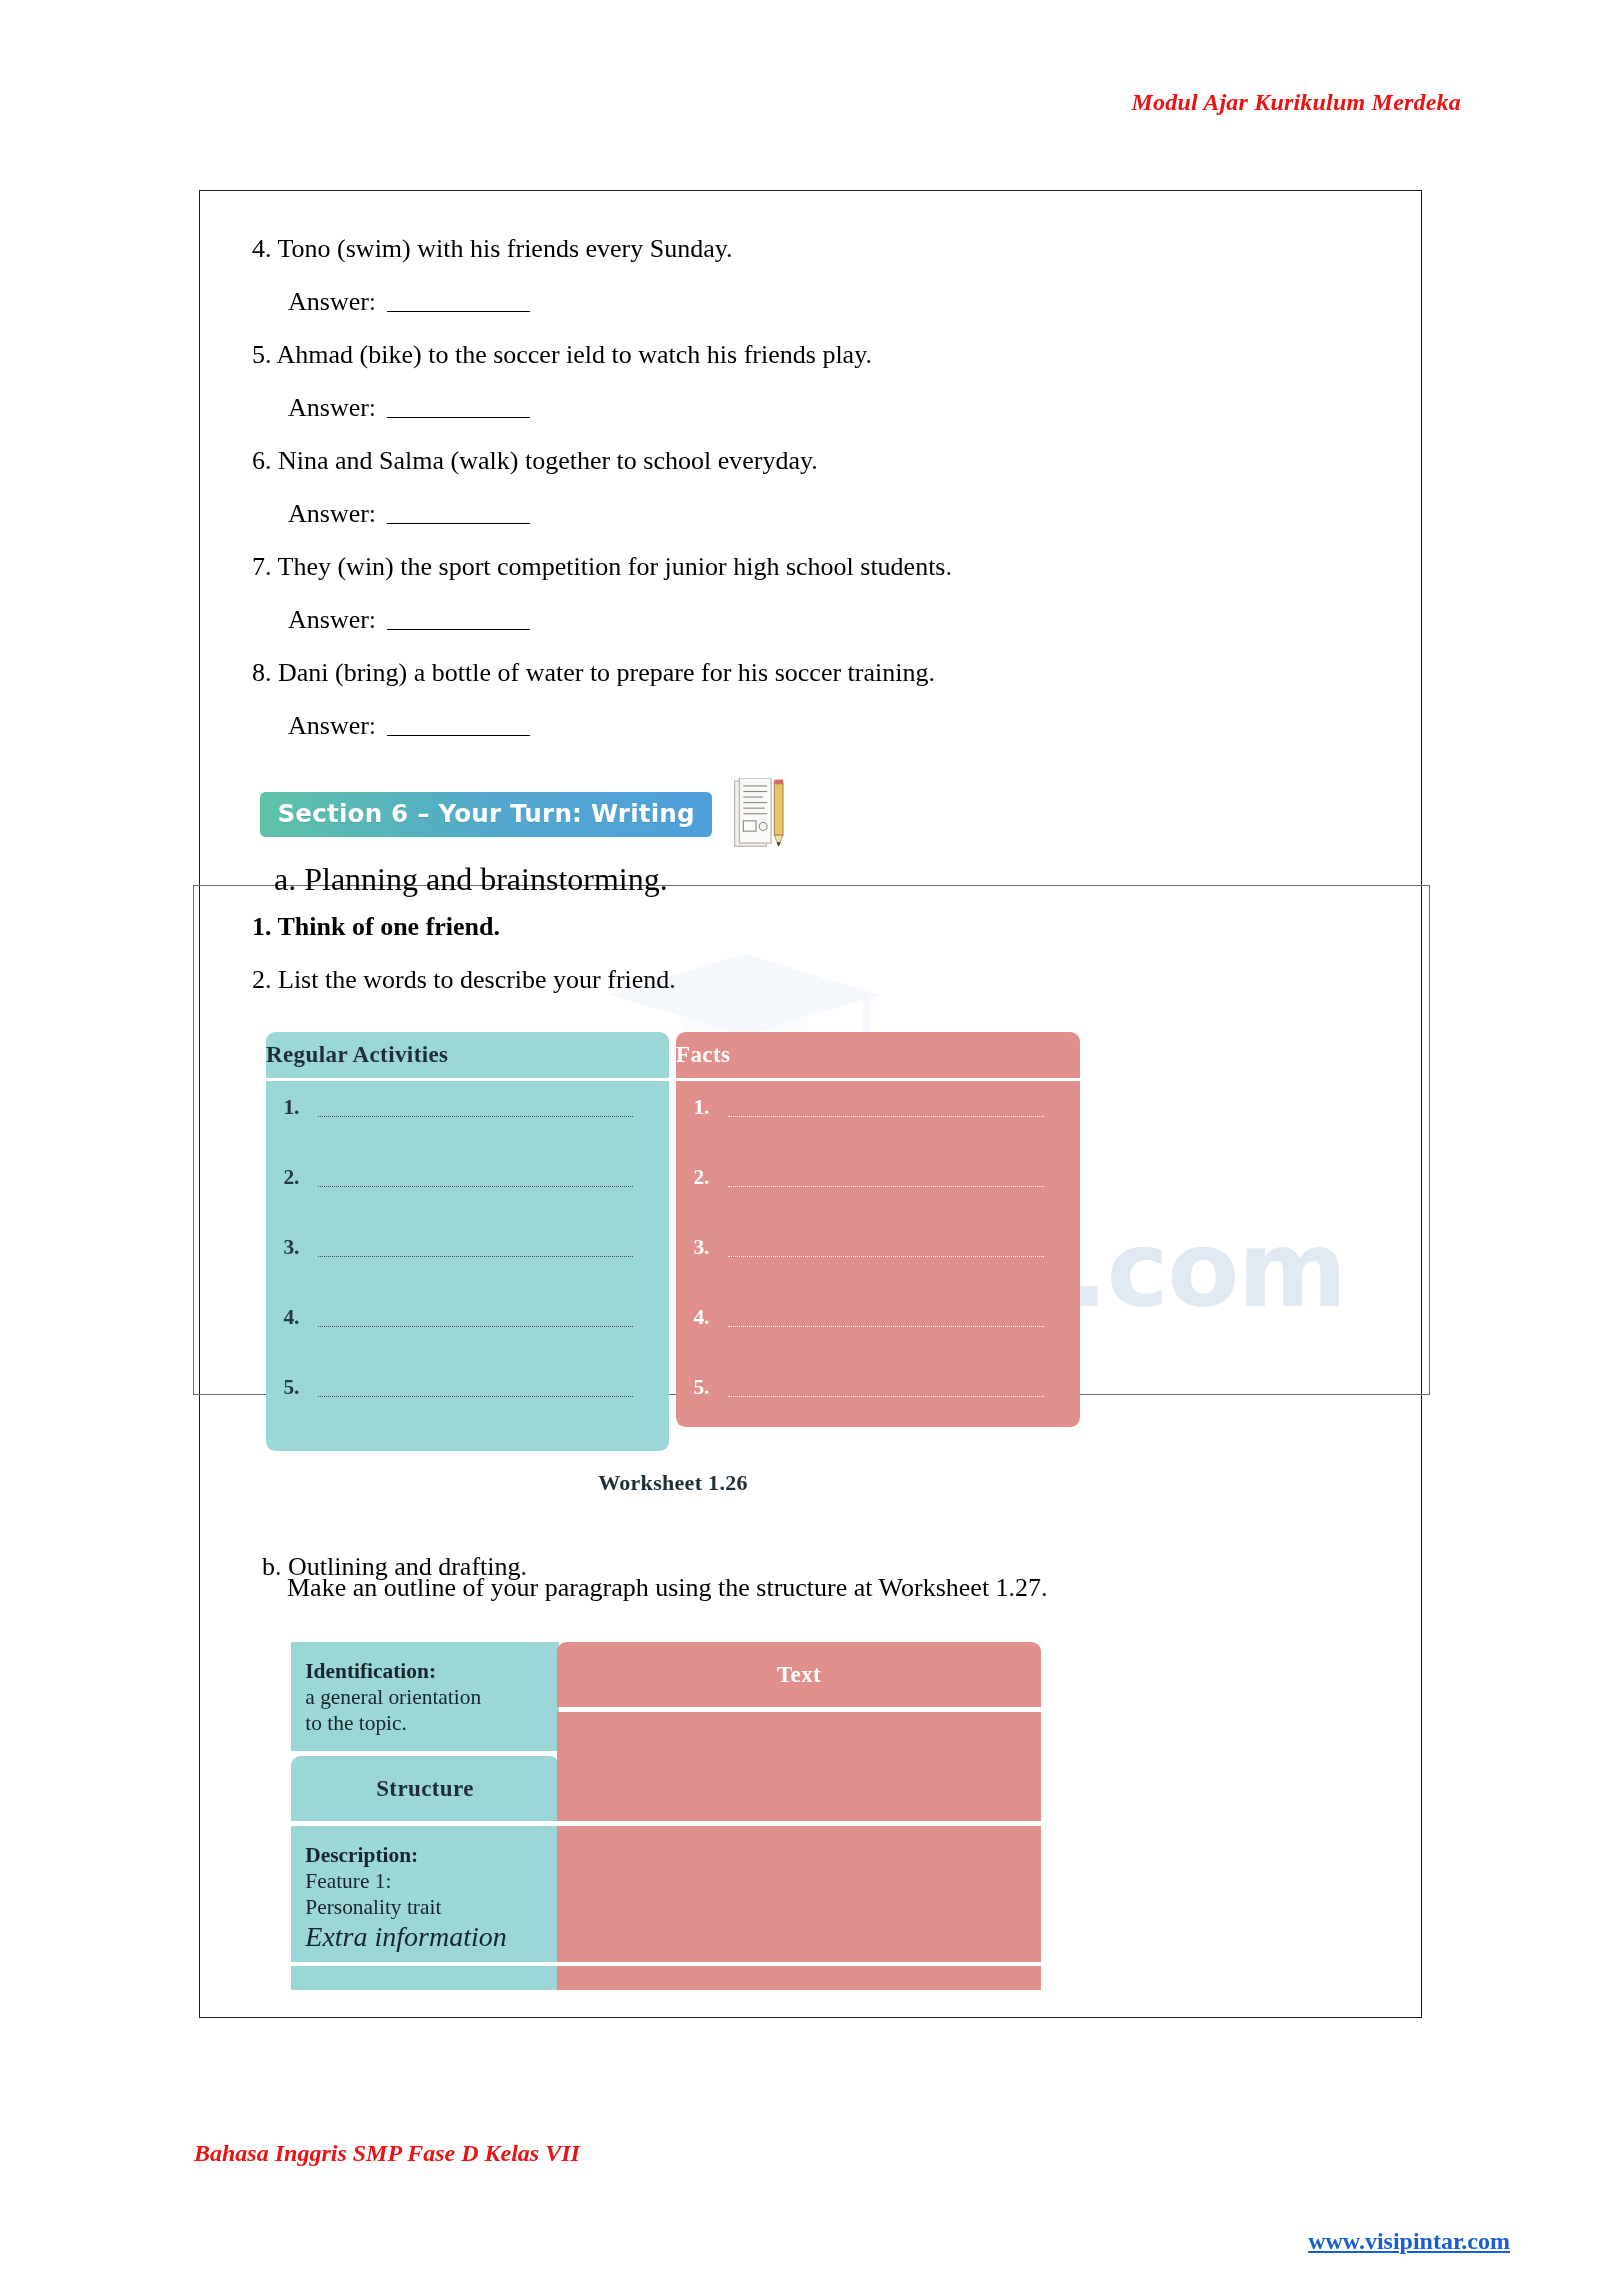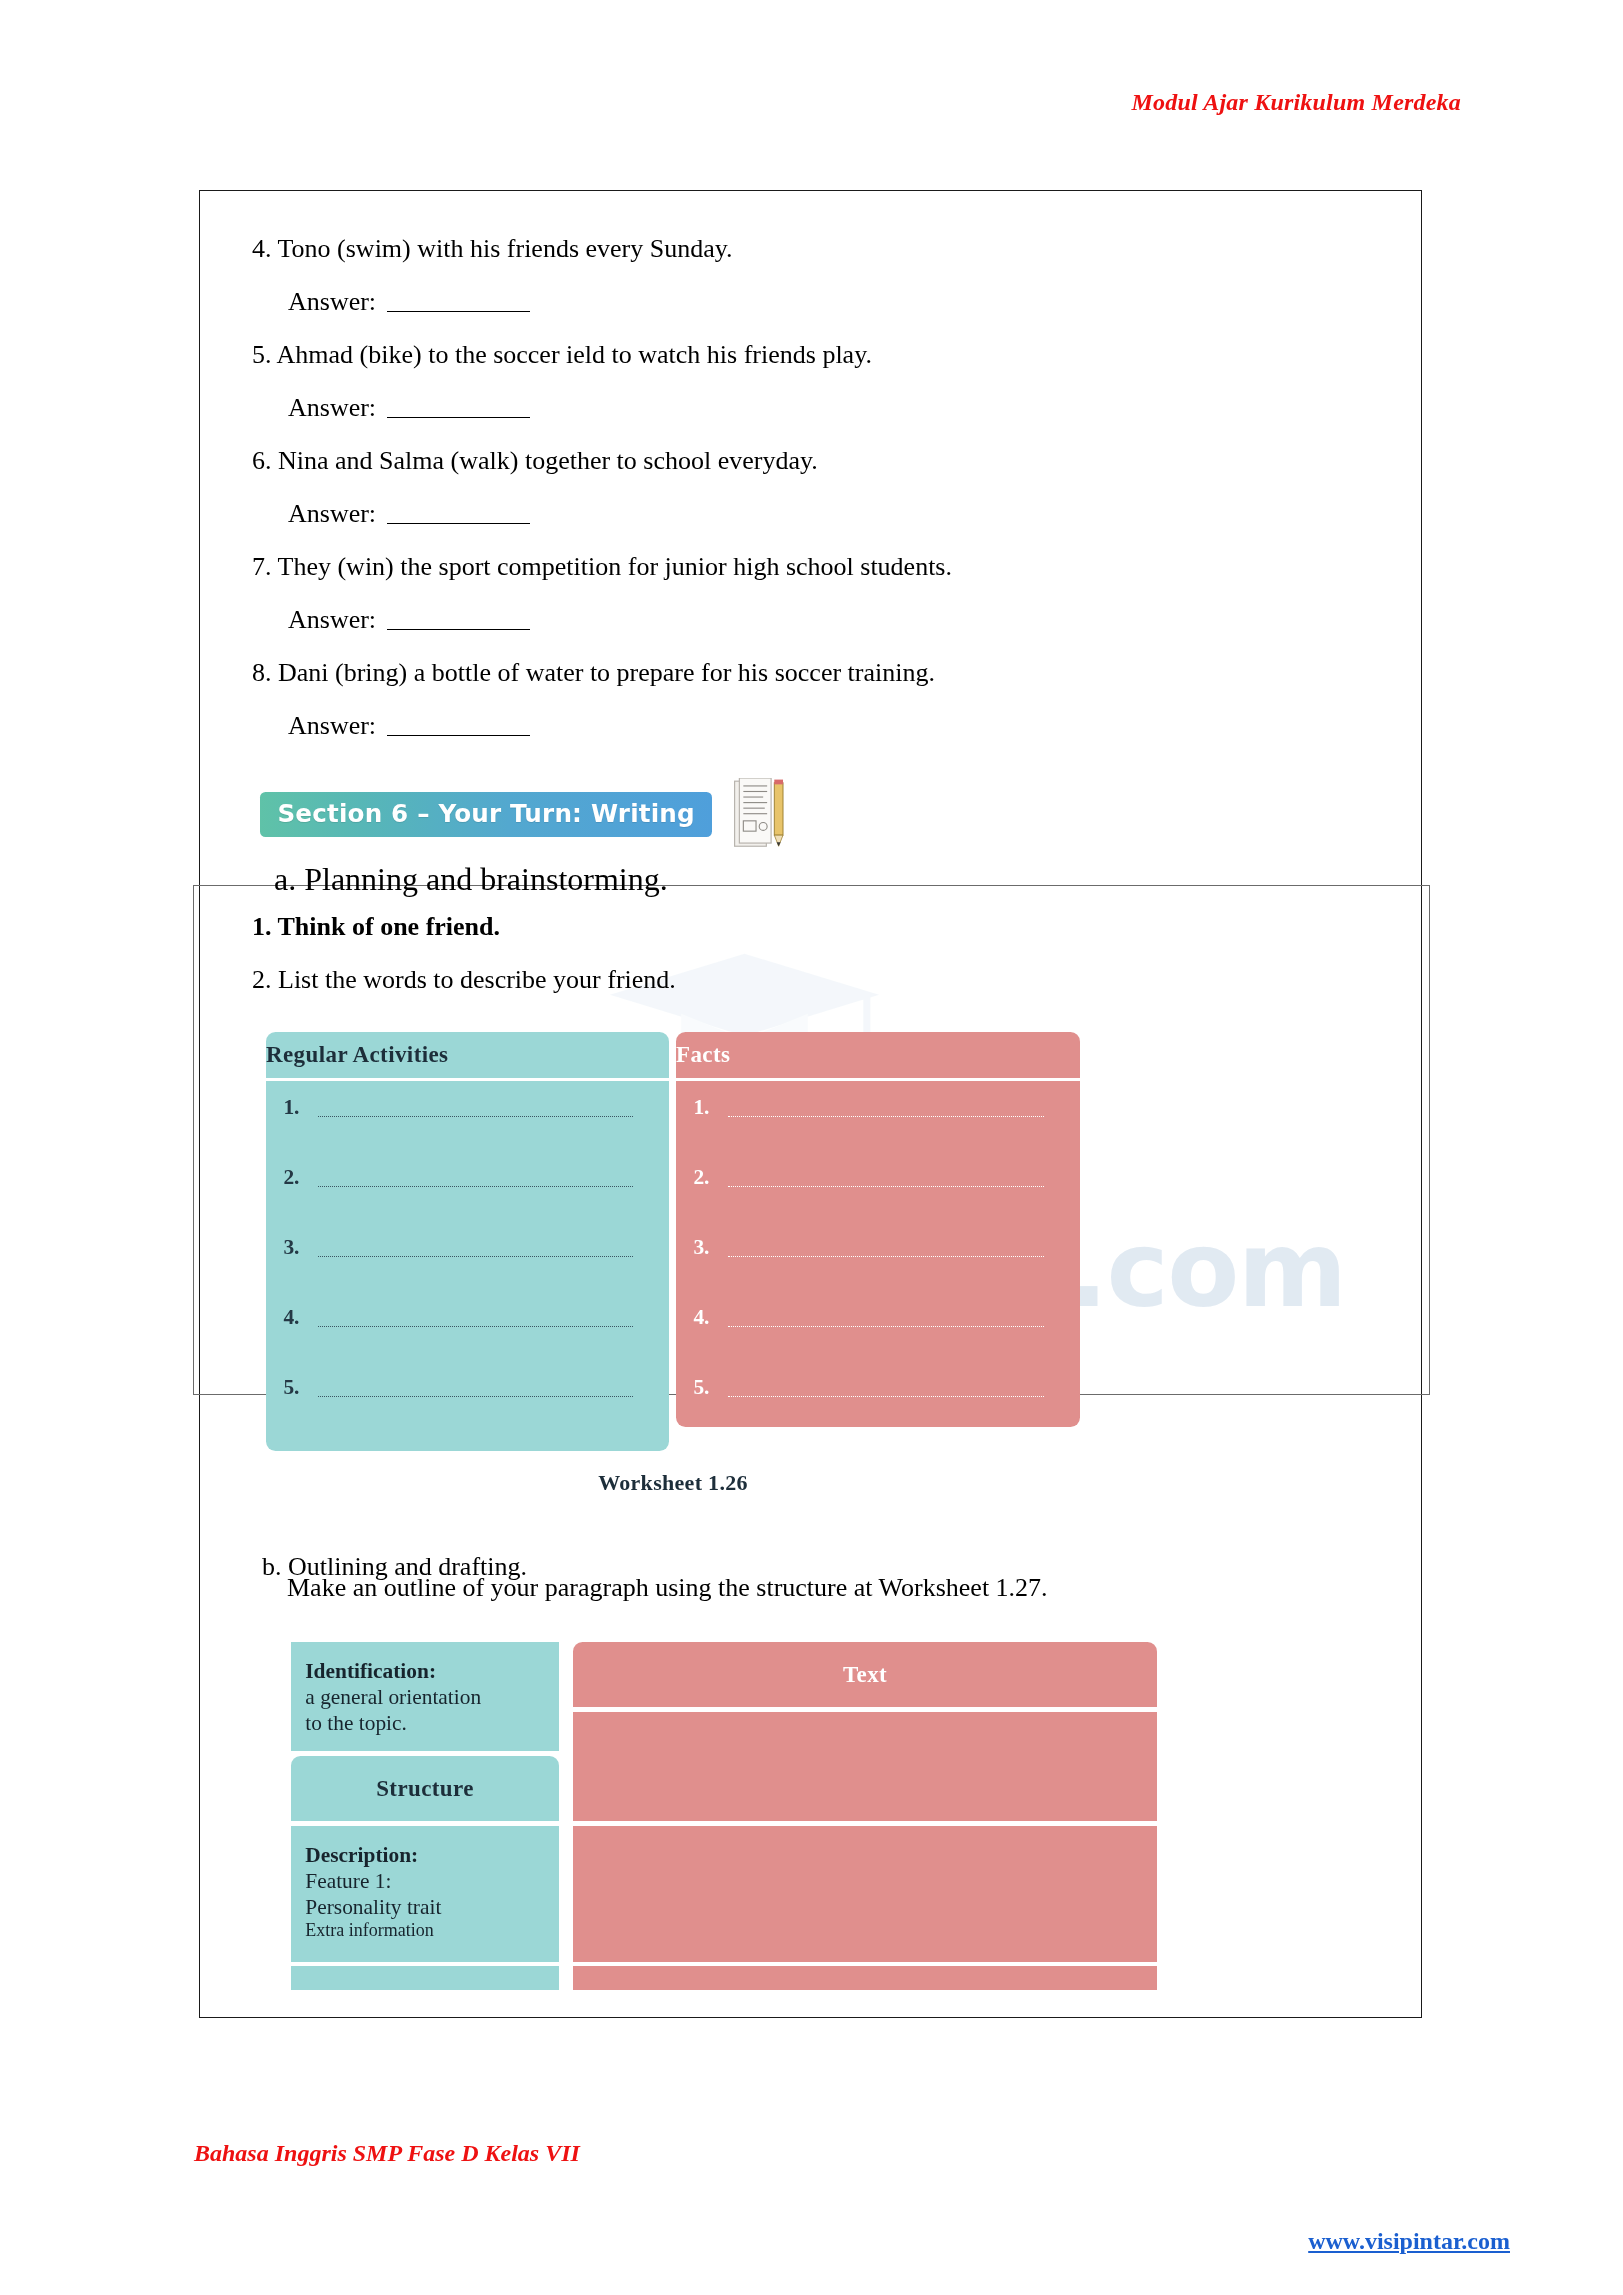--- a/index.html
+++ b/index.html
@@ -243,21 +243,21 @@
   
   .ws127 {
     position: absolute;
     left: 291px;
     top: 1642px;
     width: 807px;
     height: 376px;
   }
   .ws127-col { position: absolute; top: 0; }
   .ws127-col.struct { left: 0px;   width: 268px; }
-  .ws127-col.text   { left: 282px; width: 584px; }
+  .ws127-col.text   { left: 266px; width: 484px; }
 
   .ws127-cell {
     box-sizing: border-box;
     margin-bottom: 4.8px;
   }
   .struct .ws127-cell { background: #9bd7d6; }
   .text   .ws127-cell { background: #e08f8d; }
 
   .ws127-head {
     height: 65px;
@@ -286,21 +286,22 @@
     line-height: 1.22;
   }
   .lbl-norm {
     font-family: "Liberation Serif", "DejaVu Serif", serif;
     font-size: 21.4px;
     color: #17242d;
     line-height: 1.22;
   }
   .lbl-ital {
     font-family: "Liberation Serif", "DejaVu Serif", serif;
-    font-size: 18px;
+    font-style: italic;
+    font-size: 28px;
     color: #17242d;
     line-height: 1.22;
   }
 
   
   .footer-left {
     position: absolute;
     left: 194px;
     top: 2140px;
     font-family: "Liberation Serif", "DejaVu Serif", serif;

